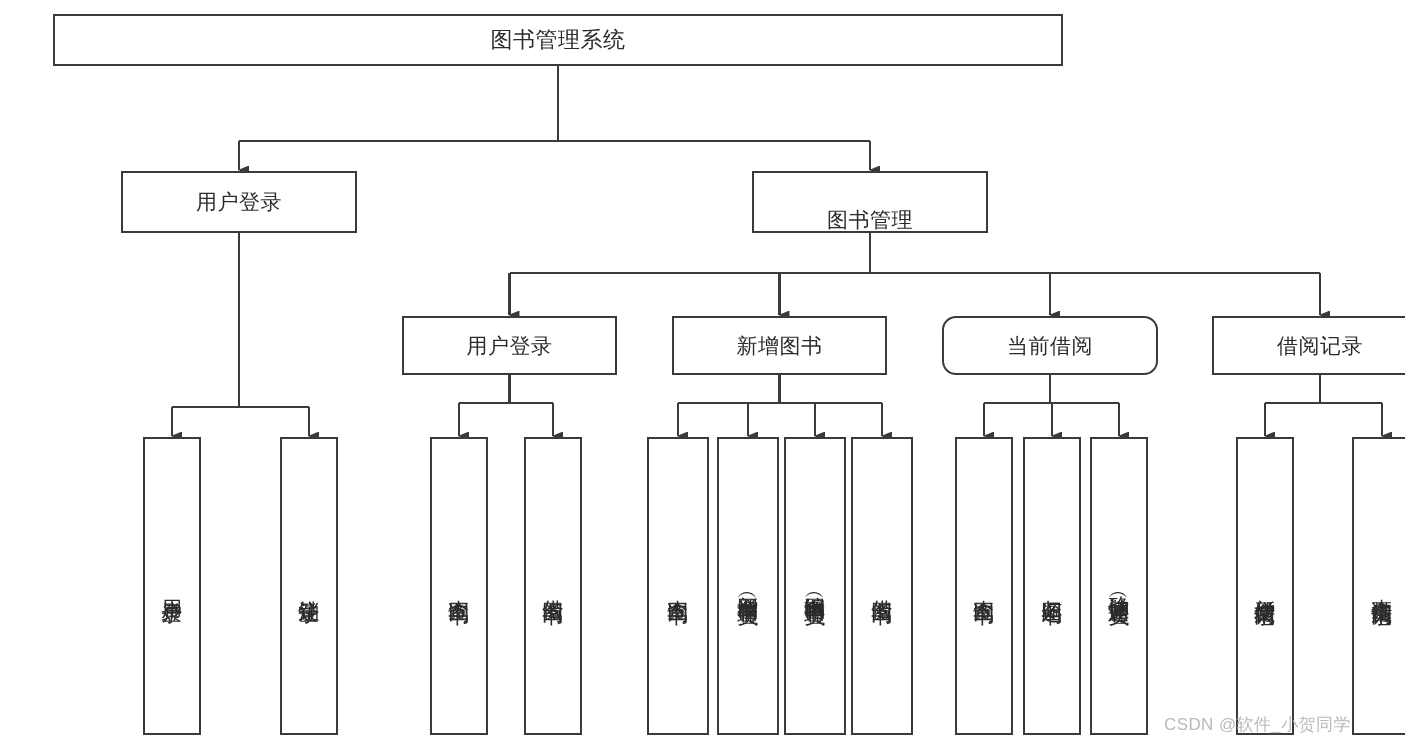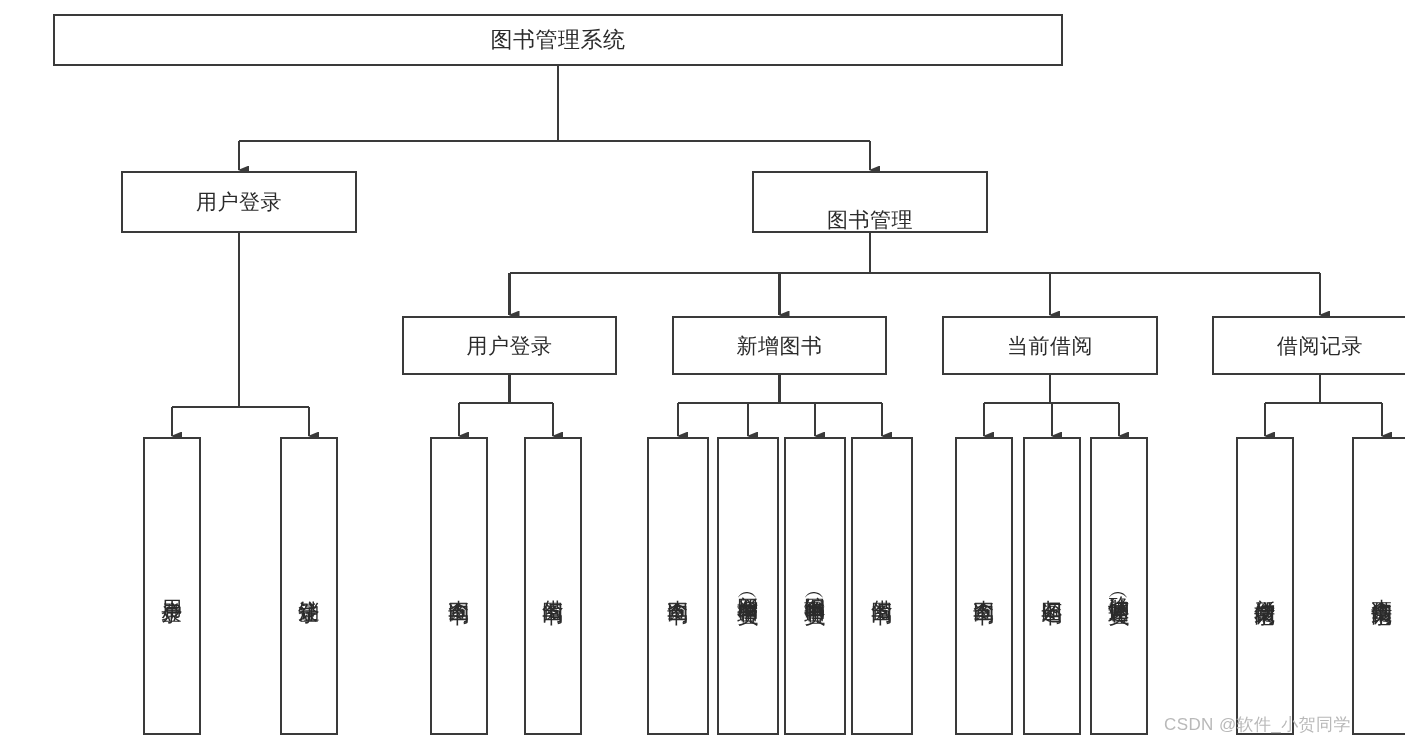--- a/index.html
+++ b/index.html
@@ -130,21 +130,21 @@
       </div>
       <div class="node level1" style="left: 712px; top: 171px; width: 236px; height: 62px; align-items: flex-end;">
         <span class="node-label">图书管理</span>
       </div>
       <div class="node level2" style="left: 362px; top: 316px; width: 215px; height: 59px;">
         <span class="node-label">用户登录</span>
       </div>
       <div class="node level2" style="left: 632px; top: 316px; width: 215px; height: 59px;">
         <span class="node-label">新增图书</span>
       </div>
-      <div class="node level2" style="left: 902px; top: 316px; width: 216px; height: 59px;">
+      <div class="node level2" style="left: 902px; top: 316px; width: 216px; height: 59px; border-radius: 14px;">
         <span class="node-label">当前借阅</span>
       </div>
       <div class="node level2" style="left: 1172px; top: 316px; width: 216px; height: 59px;">
         <span class="node-label">借阅记录</span>
       </div>
       <div class="node level3 leaf" style="left: 103px; top: 437px; width: 58px; height: 298px;">
         <span class="node-label">用户登录</span>
       </div>
       <div class="node level3 leaf" style="left: 240px; top: 437px; width: 58px; height: 298px;">
         <span class="node-label">注销登录</span>

